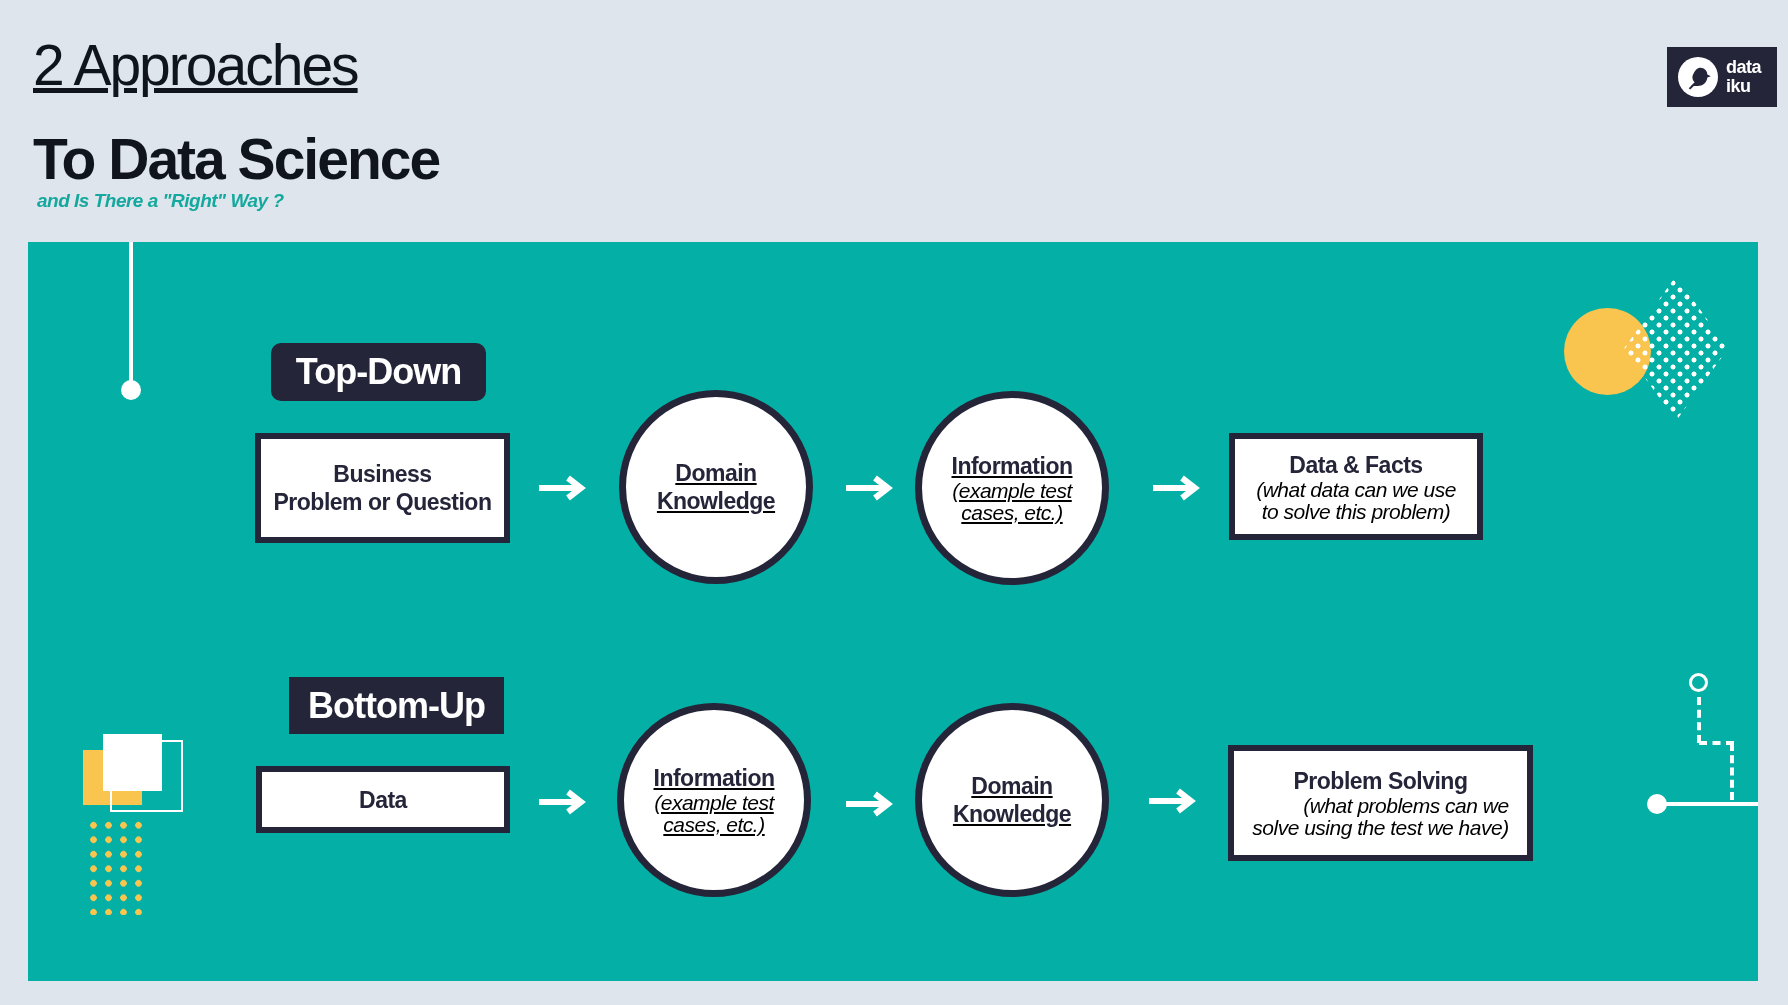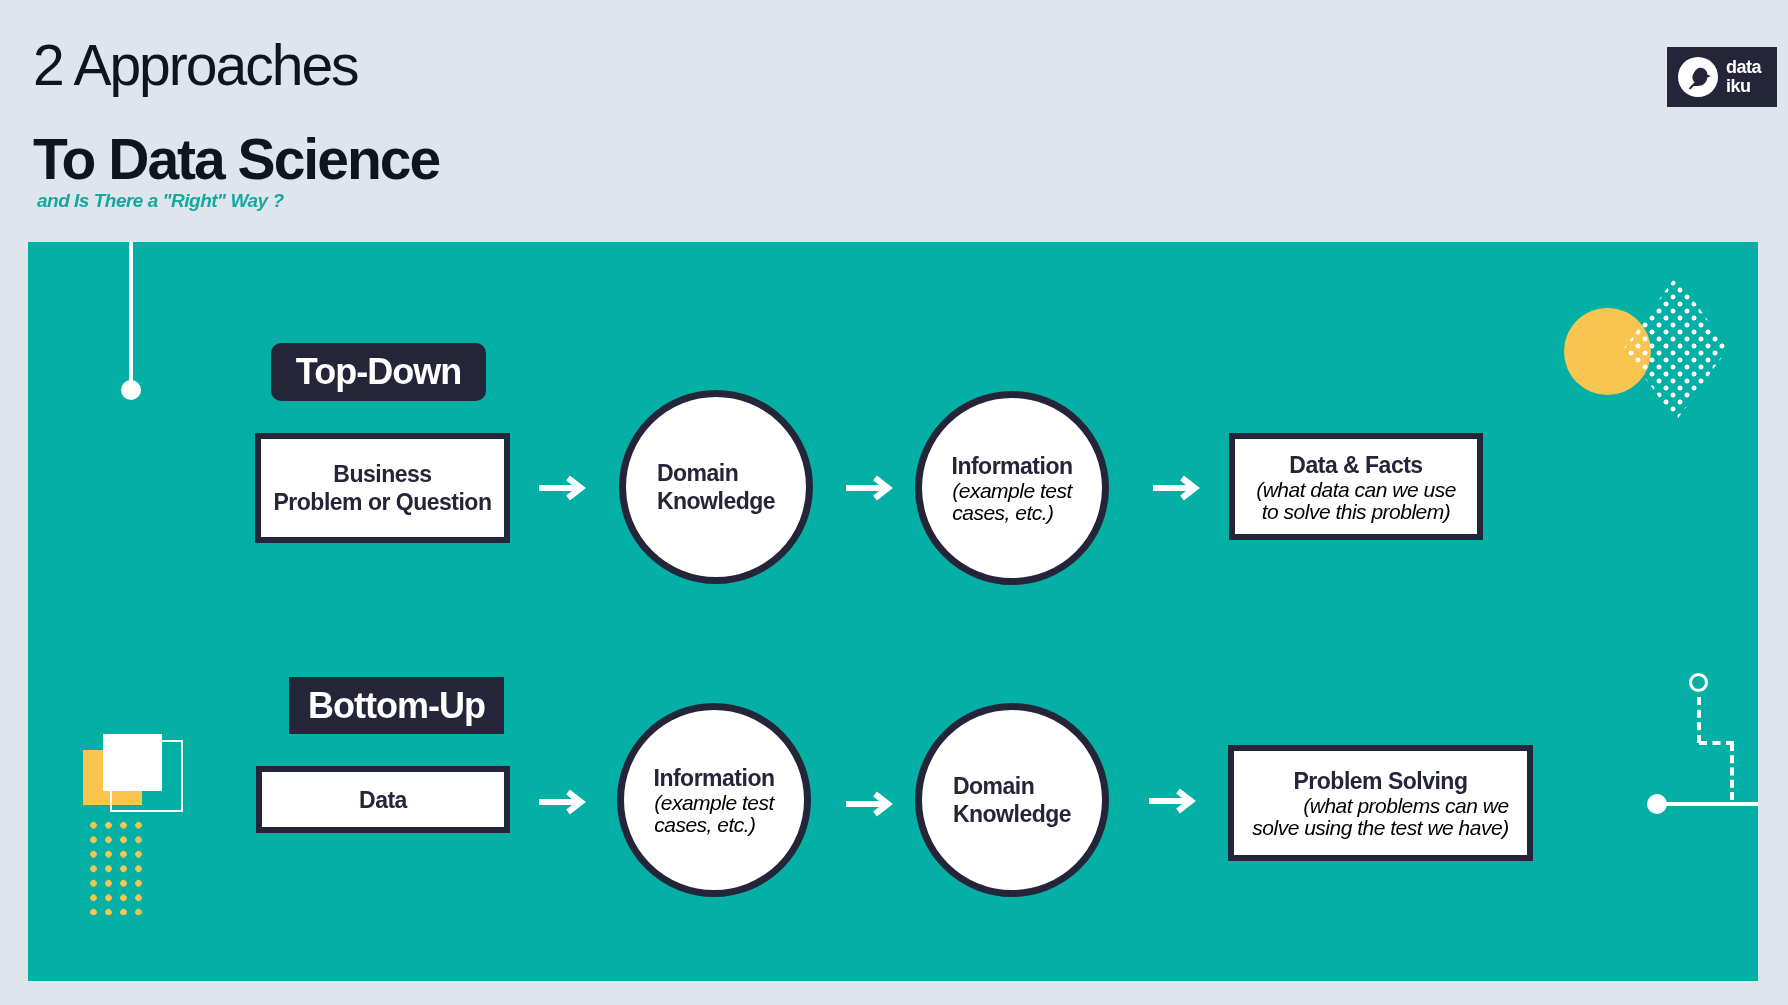--- a/index.html
+++ b/index.html
@@ -1,20 +1,20 @@
 <!DOCTYPE html>
 <html><head>
 <meta charset="utf-8">
 <style>
   * { margin:0; padding:0; box-sizing:border-box; }
   body { background:#dee5ec; font-family:"Liberation Sans", sans-serif; }
   .canvas { position:relative; width:1788px; height:1005px; background:#dee5ec; overflow:hidden; }
 
   
-  .title1 { position:absolute; left:33px; top:32px; font-size:57px; font-weight:400; color:#10151d; letter-spacing:-2px; }
+  .title1 { position:absolute; left:33px; top:32px; font-size:57px; font-weight:400; color:#10151d; letter-spacing:-2px;text-decoration:underline; }
   .title2 { position:absolute; left:33px; top:94px; font-size:57px; font-weight:800; color:#10151d; letter-spacing:-2px;margin-top:32px; }
   .subtitle { position:absolute; left:37px; top:190px; font-size:19px; font-weight:700; font-style:italic; color:#14a89e; letter-spacing:-0.5px; }
 
   
   .logo { position:absolute; left:1667px; top:47px; width:110px; height:60px; background:#25253a;
           display:flex; align-items:center; gap:8px; padding-left:11px; }
   .logo-circle { width:40px; height:40px; border-radius:50%; background:#fff; display:flex; align-items:center; justify-content:center; flex:0 0 auto; }
   .logo-text { color:#fff; font-size:18px; font-weight:700; line-height:19px; letter-spacing:-0.5px; }
 
   
@@ -47,21 +47,21 @@
 
   
   .flow-label { position:absolute; background:#25253a; color:#fff; font-weight:700;
       display:flex; align-items:center; justify-content:center; font-size:36px; letter-spacing:-1px; }
   .lbl-top    { left:271px; top:343px; width:215px; height:58px;border-radius:10px; }
   .lbl-bottom { left:274px; top:677px; width:215px; height:57px;margin-left:15px; }
 
   .node-box { position:absolute; background:#fff; border:6px solid #25253a;
       display:flex; flex-direction:column; align-items:center; justify-content:center; text-align:center; }
   .node-circle { position:absolute; width:194px; height:194px; border-radius:50%; background:#fff; border:7px solid #25253a;
-      display:flex; flex-direction:column; align-items:center; justify-content:center; text-align:left; }
+      display:flex; flex-direction:column; align-items:center; justify-content:center; text-align:center;text-decoration:underline; }
 
   .box-business { left:255px; top:433px; width:255px; height:110px; }
   .circ-r1-domain { left:619px; top:390px; }
   .circ-r1-info   { left:915px; top:391px; }
   .box-datafacts { left:1229px; top:433px; width:254px; height:107px; }
 
   .box-data { left:256px; top:766px; width:254px; height:67px; }
   .circ-r2-info   { left:617px; top:703px; }
   .circ-r2-domain { left:915px; top:703px; }
   .box-problem { left:1228px; top:745px; width:305px; height:116px;text-align:right; }

